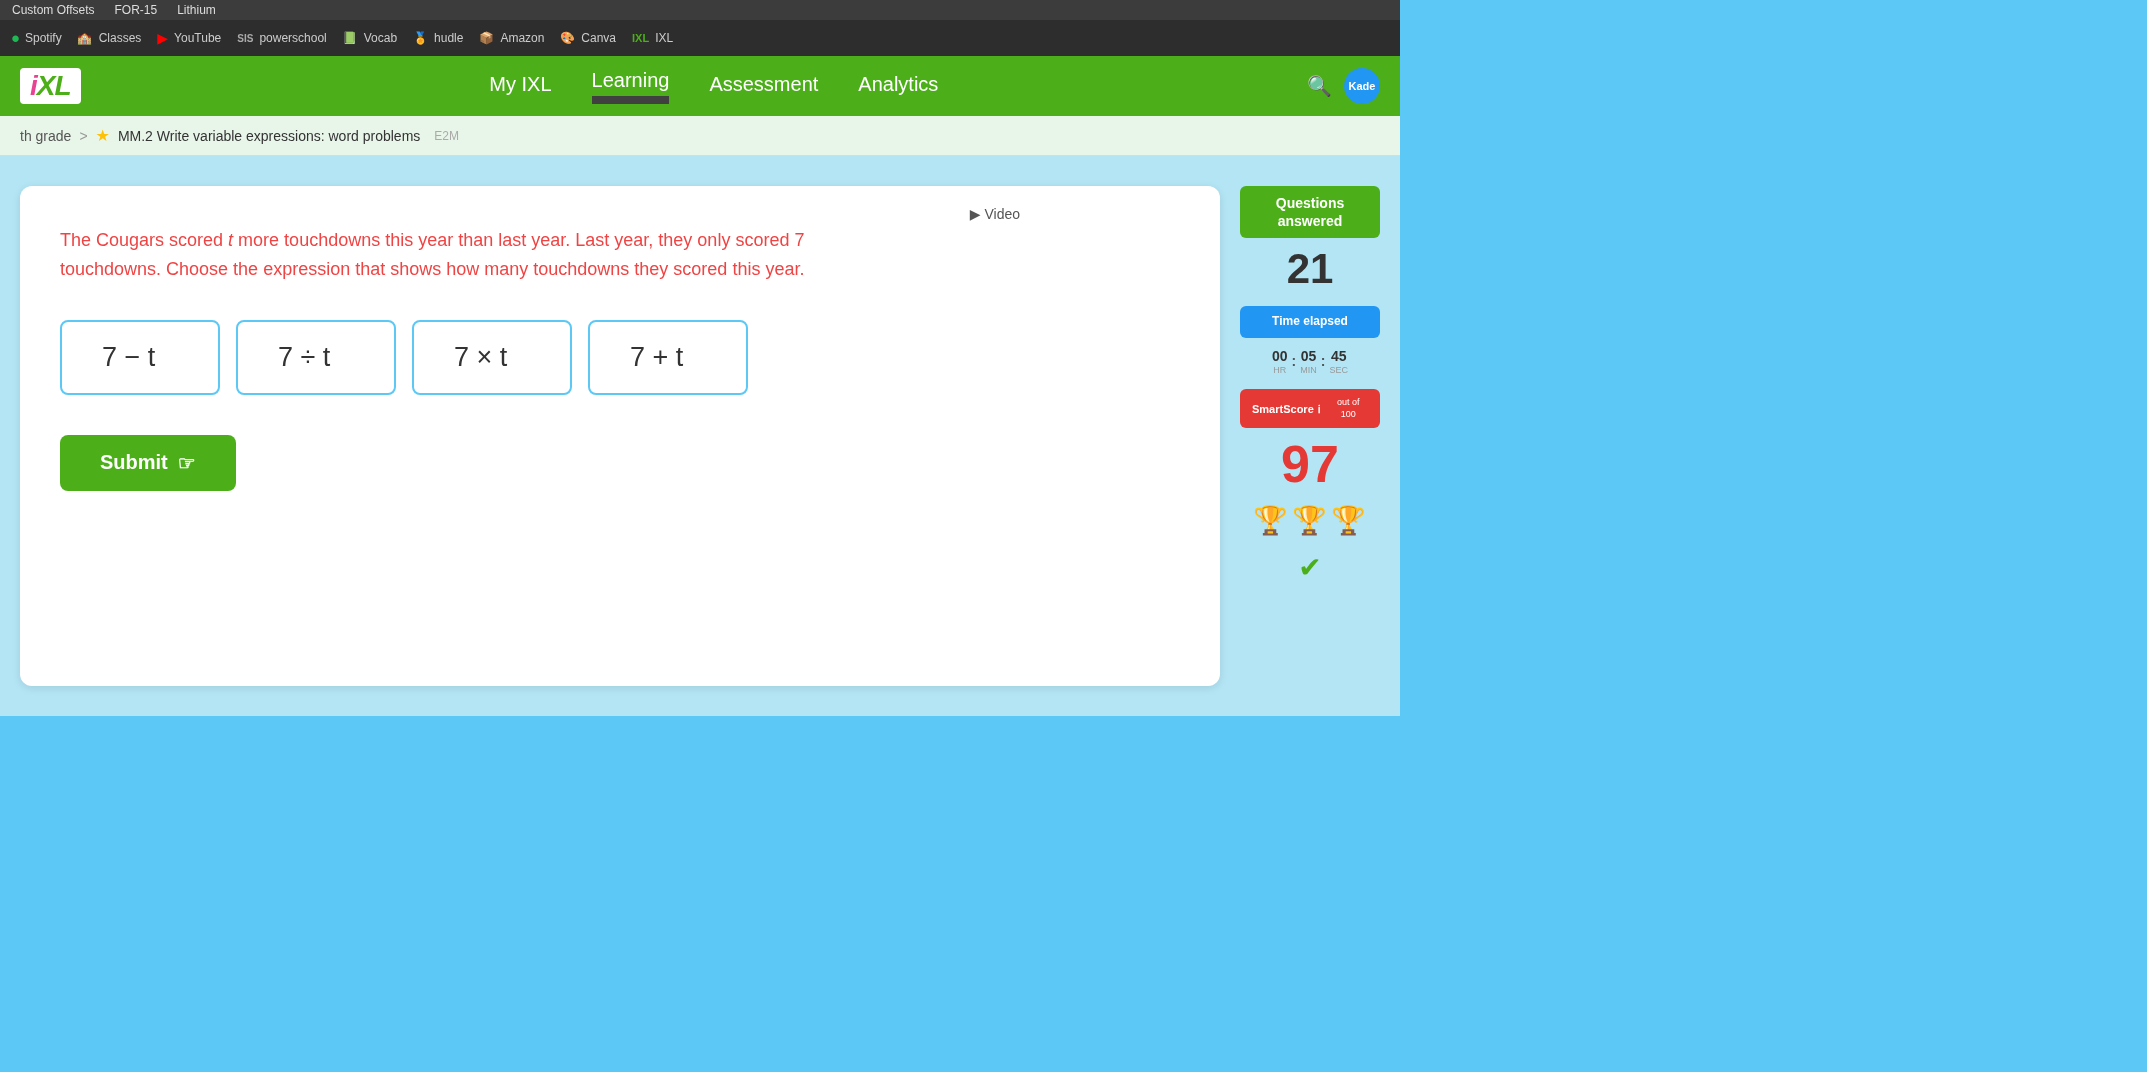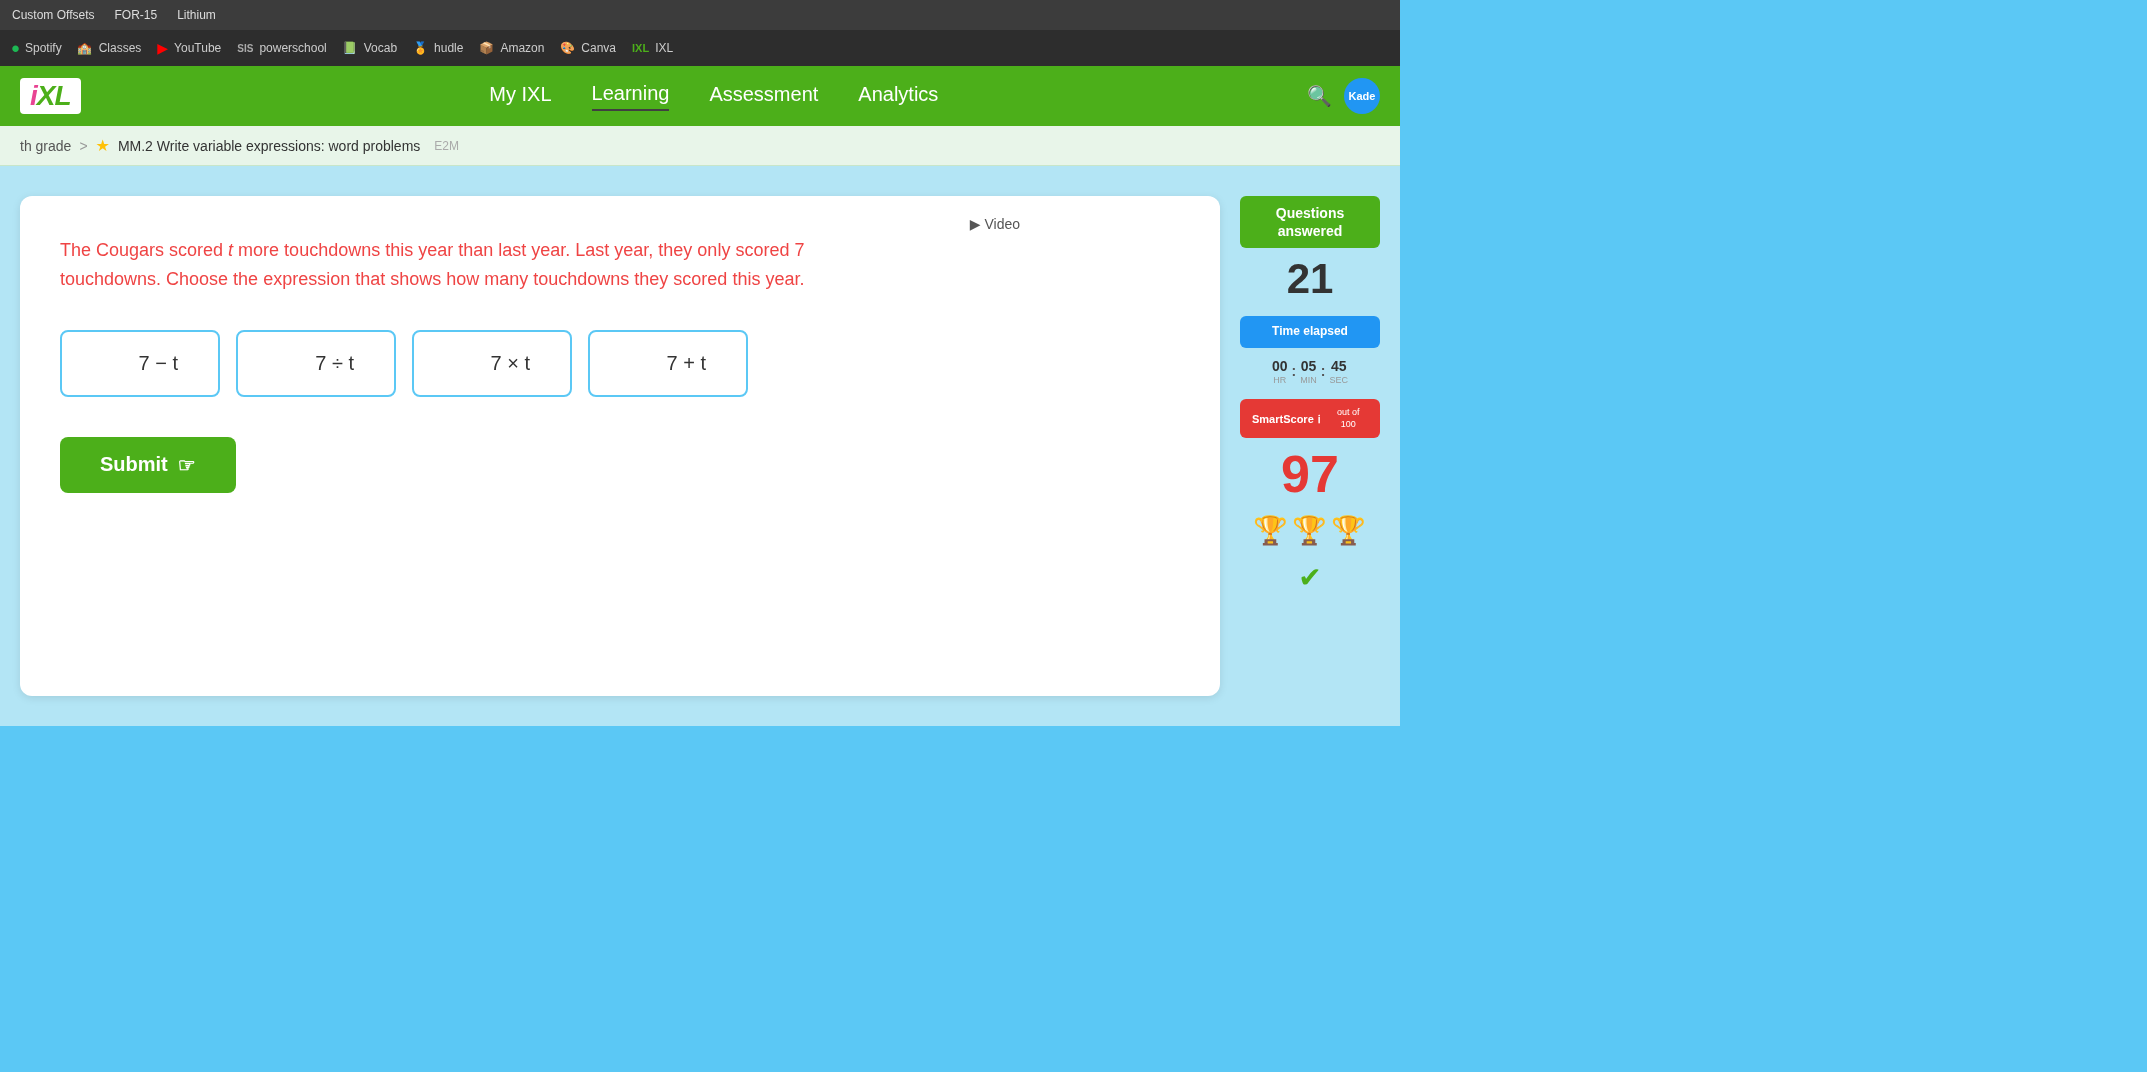--- a/index.html
+++ b/index.html
@@ -49,21 +49,21 @@
     }
     .nav-link {
       color: white;
       font-size: 20px;
       font-weight: 500;
       text-decoration: none;
       padding-bottom: 4px;
       cursor: pointer;
     }
     .nav-link.active {
-      border-bottom: 2px solid #404040;
+      border-bottom: 8px solid #404040;
     }
     .nav-right {
       display: flex;
       align-items: center;
       gap: 12px;
     }
     .search-icon-nav {
       color: white;
       font-size: 20px;
       cursor: pointer;
@@ -127,25 +127,25 @@
     .answer-choices {
       display: flex;
       gap: 16px;
       margin-bottom: 40px;
     }
     .choice-btn {
       border: 2px solid #5bc8f5;
       border-radius: 8px;
       background: white;
       padding: 20px 40px;
-      font-size: 20px;
+      font-size: 27px;
       cursor: pointer;
       color: #333;
       min-width: 160px;
-      text-align: right;
+      text-align: left;
       transition: background 0.2s;
     }
     .submit-btn {
       background: #4caf1a;
       color: white;
       border: none;
       border-radius: 8px;
       padding: 16px 40px;
       font-size: 20px;
       cursor: pointer;
@@ -271,21 +271,21 @@
       color: #4caf1a;
       font-size: 28px;
       text-align: center;
       display: block;
       margin-top: 4px;
     }
 
     
     .bookmarks-bar {
       background: #3c3c3c;
-      height: 30px;
+      height: 20px;
       display: flex;
       align-items: center;
       padding: 0 12px;
       gap: 20px;
       font-size: 12px;
       color: #ddd;
     }
     .bookmark-item { display: flex; align-items: center; gap: 4px; cursor: pointer; }
   </style>
 </head>

